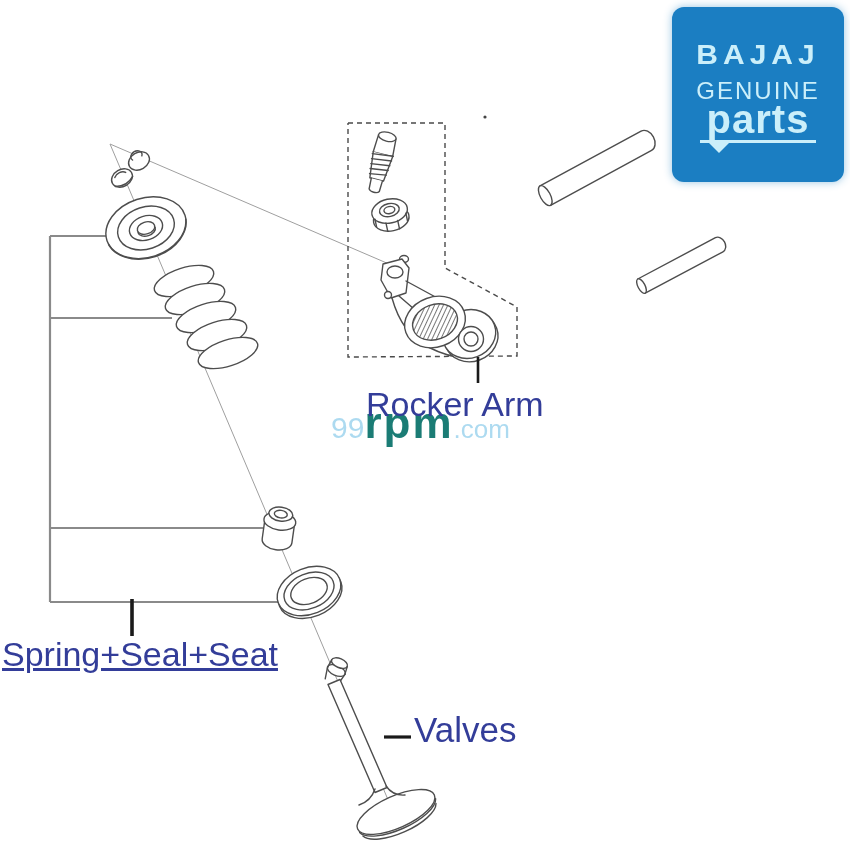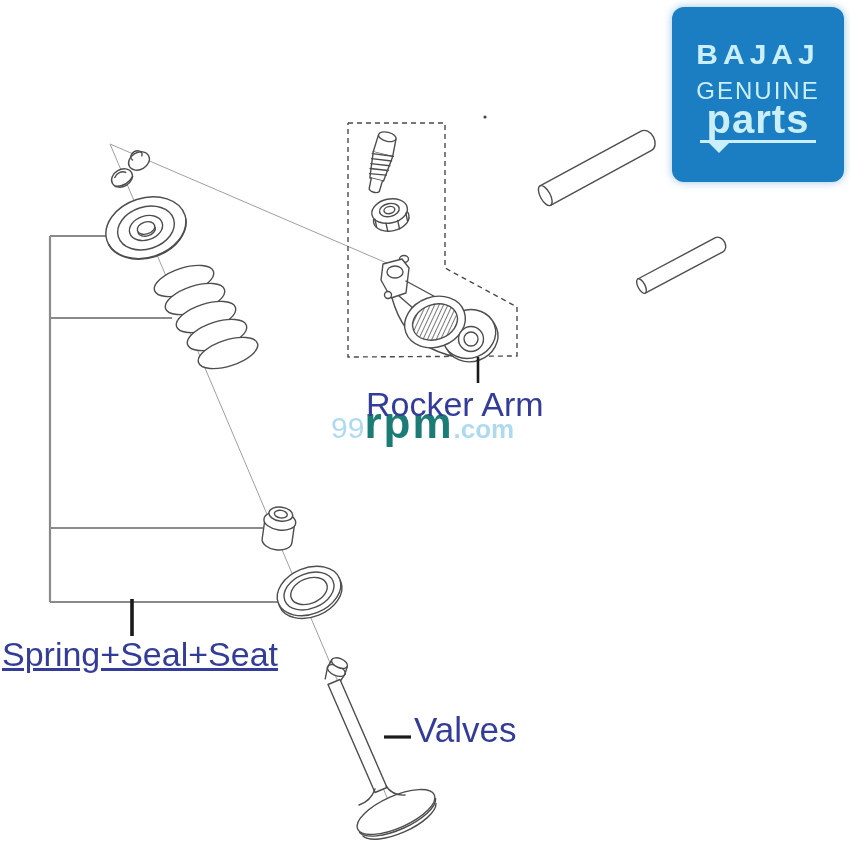--- a/index.html
+++ b/index.html
@@ -11,21 +11,21 @@
   .stage{position:absolute;left:0;top:0;width:850px;height:850px;}
   svg.lineart{position:absolute;left:0;top:0;z-index:2;}
 
   
   .watermark{
     position:absolute;left:331px;top:398px;z-index:1;
     white-space:nowrap;opacity:.95;
   }
   .watermark .wm-num{font-size:30px;color:#a9d9f0;font-weight:400;}
   .watermark .wm-mid{font-size:44px;color:#0f766e;font-weight:700;letter-spacing:2px;}
-  .watermark .wm-tld{font-size:26px;color:#a9d9f0;font-weight:700;}
+  .watermark .wm-tld{font-size:26px;color:#a9d9f0;font-weight:400;}
 
   
   .diagram-label{
     position:absolute;z-index:3;color:#333d99;
     font-size:34px;line-height:1.05;white-space:nowrap;
   }
   .label-rocker{left:366px;top:387px;text-align:center;}
   .label-spring{left:2px;top:637px;text-decoration:underline;}
   .label-valves{left:414px;top:712px;font-size:35px;}
 

